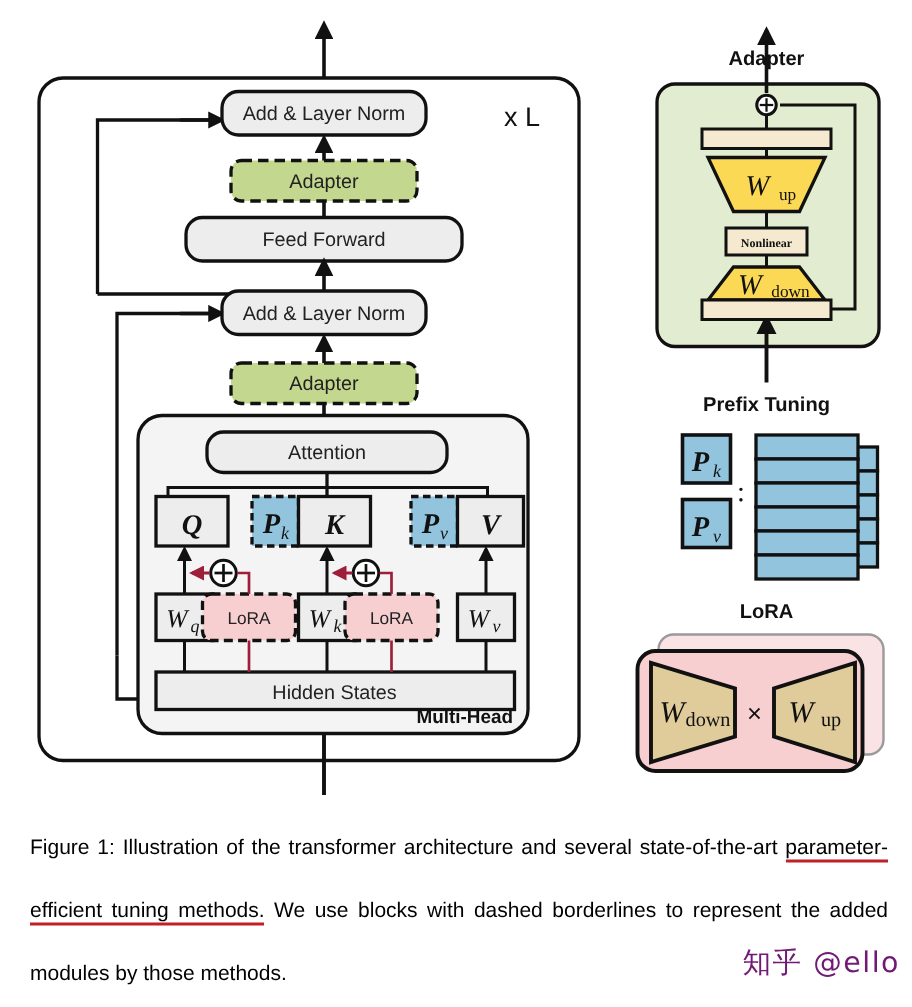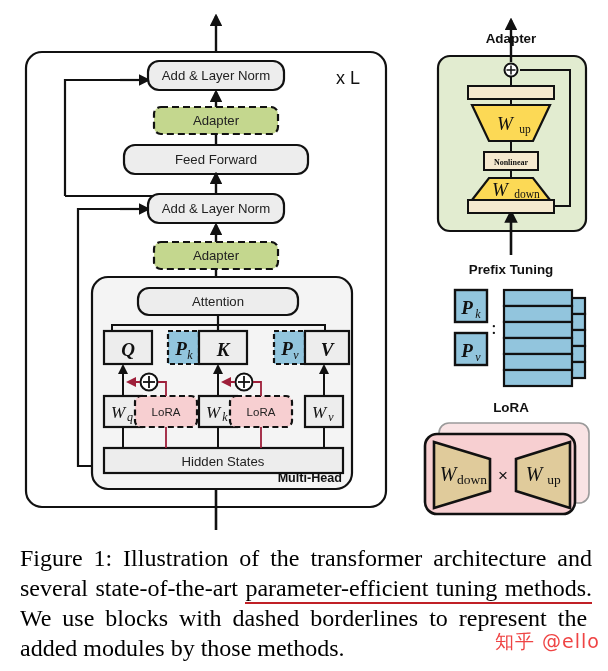--- a/index.html
+++ b/index.html
@@ -7,33 +7,33 @@
     width:608px;height:671px;position:relative;overflow:hidden;
     font-family:"Liberation Sans", sans-serif;
     color:#111;
   }
   .fig{position:absolute;left:0;top:0;width:608px;height:671px;}
   svg.diagram{position:absolute;left:0;top:0;width:608px;height:530px;}
 
   
   .caption{
     position:absolute;left:20px;top:543px;width:572px;
-    font-family:Liberation Serif, serif;
-    font-size:24px;line-height:30px;
+    font-family:Liberation Sans, sans-serif;
+    font-size:14px;line-height:42px;
     text-align:justify;text-justify:inter-word;
     color:#000;
   }
   .caption .u-red{
     border-bottom:2.2px solid #c02026;
     padding-bottom:1px;
   }
   .watermark{
     position:absolute;right:8px;top:629px;
     font-family:"DejaVu Sans", sans-serif;
-    font-size:19px;color:#ef4444;letter-spacing:1px;
+    font-size:19px;color:#701a75;letter-spacing:1px;
     white-space:nowrap;pointer-events:none;margin-left:29px;
   }
 
   
   .lbl{font-family:"Liberation Sans", sans-serif;font-size:13.2px;fill:#222;}
   .lbl-sm{font-family:"Liberation Sans", sans-serif;font-size:11.5px;fill:#222;}
   .lbl-b{font-family:"Liberation Sans", sans-serif;font-size:12.6px;font-weight:bold;fill:#111;}
   .lbl-title{font-family:"Liberation Sans", sans-serif;font-size:13.4px;font-weight:bold;fill:#111;}
   .lbl-xl{font-family:"Liberation Sans", sans-serif;font-size:18px;fill:#111;}
   .math{font-family:"Liberation Serif", serif;font-style:italic;font-weight:bold;font-size:19px;fill:#111;}

